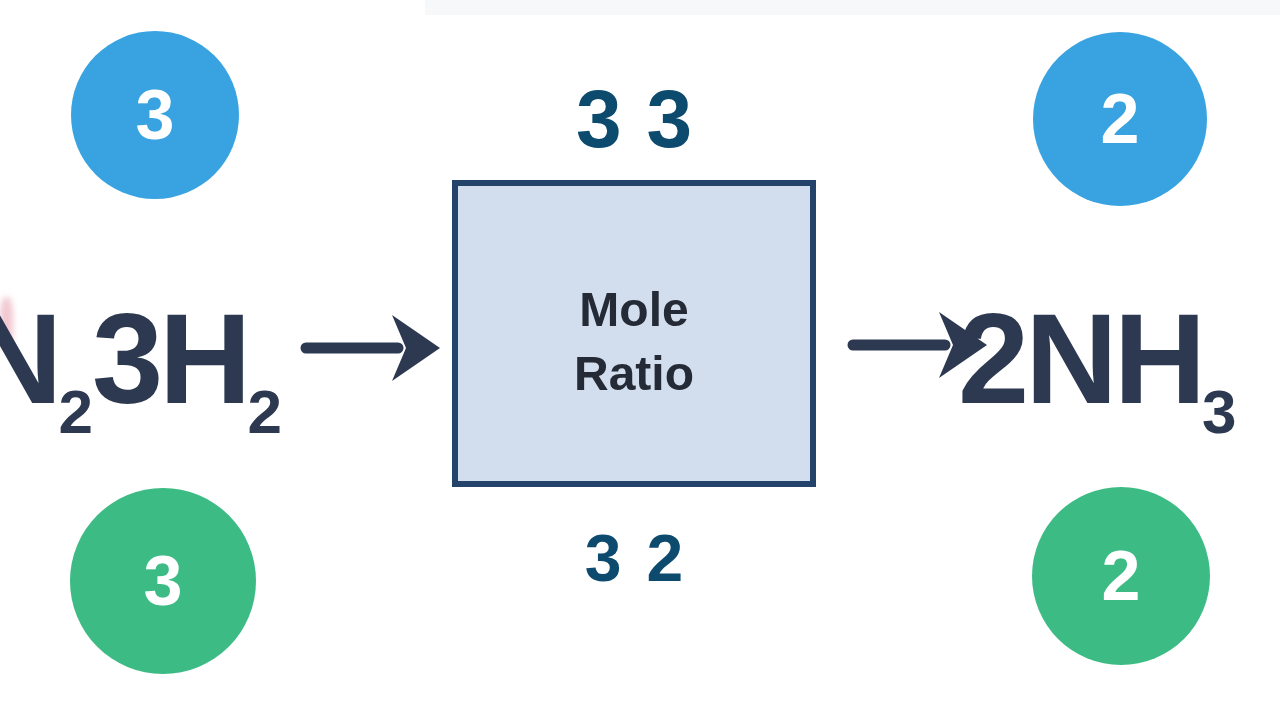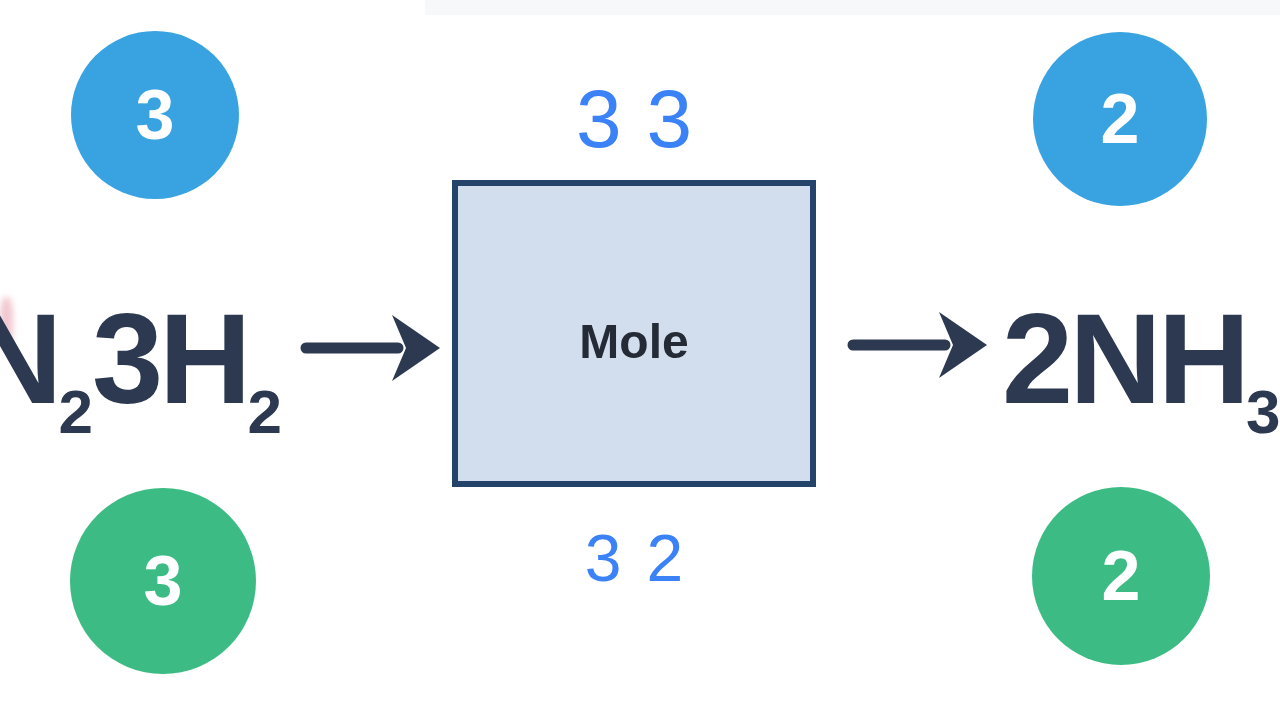--- a/index.html
+++ b/index.html
@@ -34,21 +34,21 @@
   
   .formula {
     font-weight: bold; font-size: 128px; line-height: 1;
     color: #2c3950; letter-spacing: -4px; white-space: nowrap;
   }
   .formula .sub {
     font-size: 62px; letter-spacing: -1px;
     vertical-align: -30px;
   }
   .reactant { left: -30px; top: 295px; }
-  .product  { left: 1002px; top: 295px; }
+  .product  { left: 958px; top: 295px; }
 
   
   .arrow { width: 145px; height: 72px; }
   .arrow-left  { left: 298px; top: 310px; }
   .arrow-right { left: 845px; top: 307px; }
 
   
   .mole-box {
     left: 452px; top: 180px; width: 352px; height: 295px;
     background: #d2deee;
@@ -58,21 +58,21 @@
   }
   .mole-box-label {
     margin-top: 16px;
     font-size: 48px; line-height: 64px; font-weight: bold;
     color: #242b36; text-align: center;
   }
 
   
   .ratio-row {
     left: 452px; width: 364px; text-align: center;
-    font-weight: normal; color: #3b82f6; white-space: nowrap;
+    font-weight: bold; color: #0c4a6e; white-space: nowrap;
   }
   .ratio-top    { top: 72px;  font-size: 82px; }
   .ratio-bottom { top: 520px; font-size: 66px; }
   .ratio-row .digit { display: inline-block; }
   .ratio-row .digit:first-child { margin-right: 25px; }
 
   
   .edge-artifact {
     left: 0; top: 297px; width: 13px; height: 52px;
     background: rgba(224, 130, 150, 0.45);
@@ -105,20 +105,21 @@
 </div>
 
 <svg class="abs arrow arrow-left" viewBox="0 0 145 72">
   <line x1="8" y1="38" x2="100" y2="38" stroke="#2c3950" stroke-width="11" stroke-linecap="round"></line>
   <polygon points="142,38 94,5 108,38 94,71" fill="#2c3950"></polygon>
 </svg>
 
 <div class="abs mole-box">
   <div class="mole-box-label">
     <div>Mole</div>
+    <div>Ratio</div>
   </div>
 </div>
 
 <div class="abs ratio-row ratio-top">
   <span class="digit">3</span><span class="digit">3</span>
 </div>
 
 <div class="abs ratio-row ratio-bottom">
   <span class="digit">3</span><span class="digit">2</span>
 </div>

